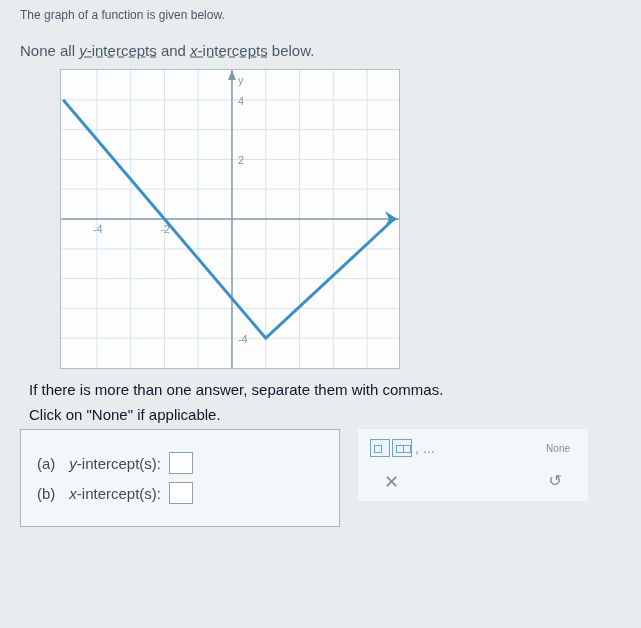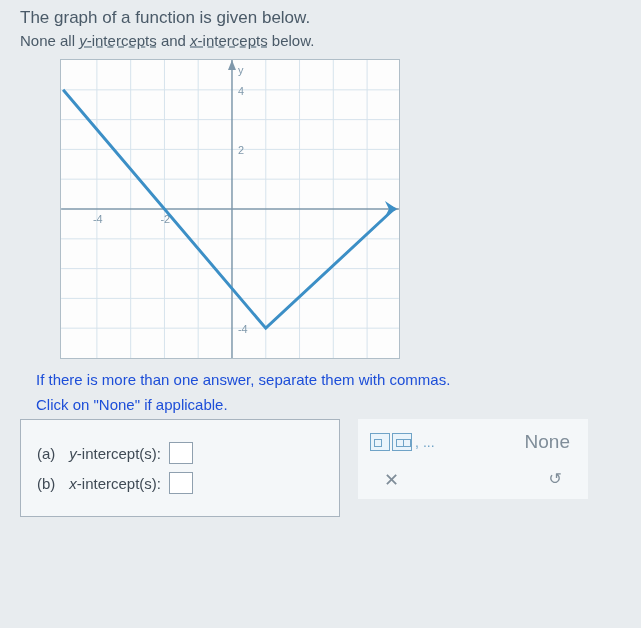--- a/index.html
+++ b/index.html
@@ -6,23 +6,23 @@
     body {
       width: 641px;
       height: 628px;
       background: #e8ecef;
       font-family: Arial, Helvetica, sans-serif;
       color: #4a5560;
       padding: 8px 20px 10px 20px;
       overflow: hidden;
     }
     .intro-line1 {
-      font-size: 17px;
+      font-size: 12px;
       color: #4a5a68;
-      margin-bottom: 4px;
+      margin-bottom: 20px;
     }
     .intro-line2 {
       font-size: 15px;
       color: #4a5a68;
       margin-bottom: 10px;
     }
     .u-term {
       text-decoration: underline;
       text-decoration-style: dashed;
       text-decoration-color: #7a8a98;
@@ -33,22 +33,22 @@
       width: 340px;
       height: 300px;
       background: #fdfdfd;
       border: 1px solid #b0bec8;
       margin: 0 0 12px 40px;
       position: relative;
     }
     .graph-svg { width: 100%; height: 100%; display: block; }
     .instr {
       font-size: 15px;
-      color: #1d4ed8;
-      margin: 8px 0 6px 16px;
+      color: #0f172a;
+      margin: 8px 0 6px 9px;
     }
     .bottom-row {
       display: flex;
       gap: 18px;
       align-items: flex-start;
       margin-top: 6px;
     }
     .answer-box {
       border: 1px solid #a8b4bf;
       background: #f4f7f9;
@@ -113,21 +113,21 @@
       left: 3px; top: 5px; width: 6px; height: 6px;
       border: 1px solid #6fa3c7;
     }
     .tool-comma {
       font-size: 14px;
       color: #6fa3c7;
       align-self: flex-end;
       padding: 0 1px 1px 1px;
     }
     .none-btn {
-      font-size: 19px;
+      font-size: 10px;
       color: #7f8d99;
       cursor: pointer;
       padding: 2px 6px;
     }
     .tool-bottom {
       display: flex;
       justify-content: space-between;
       padding: 0 14px;
     }
     .tool-x {

